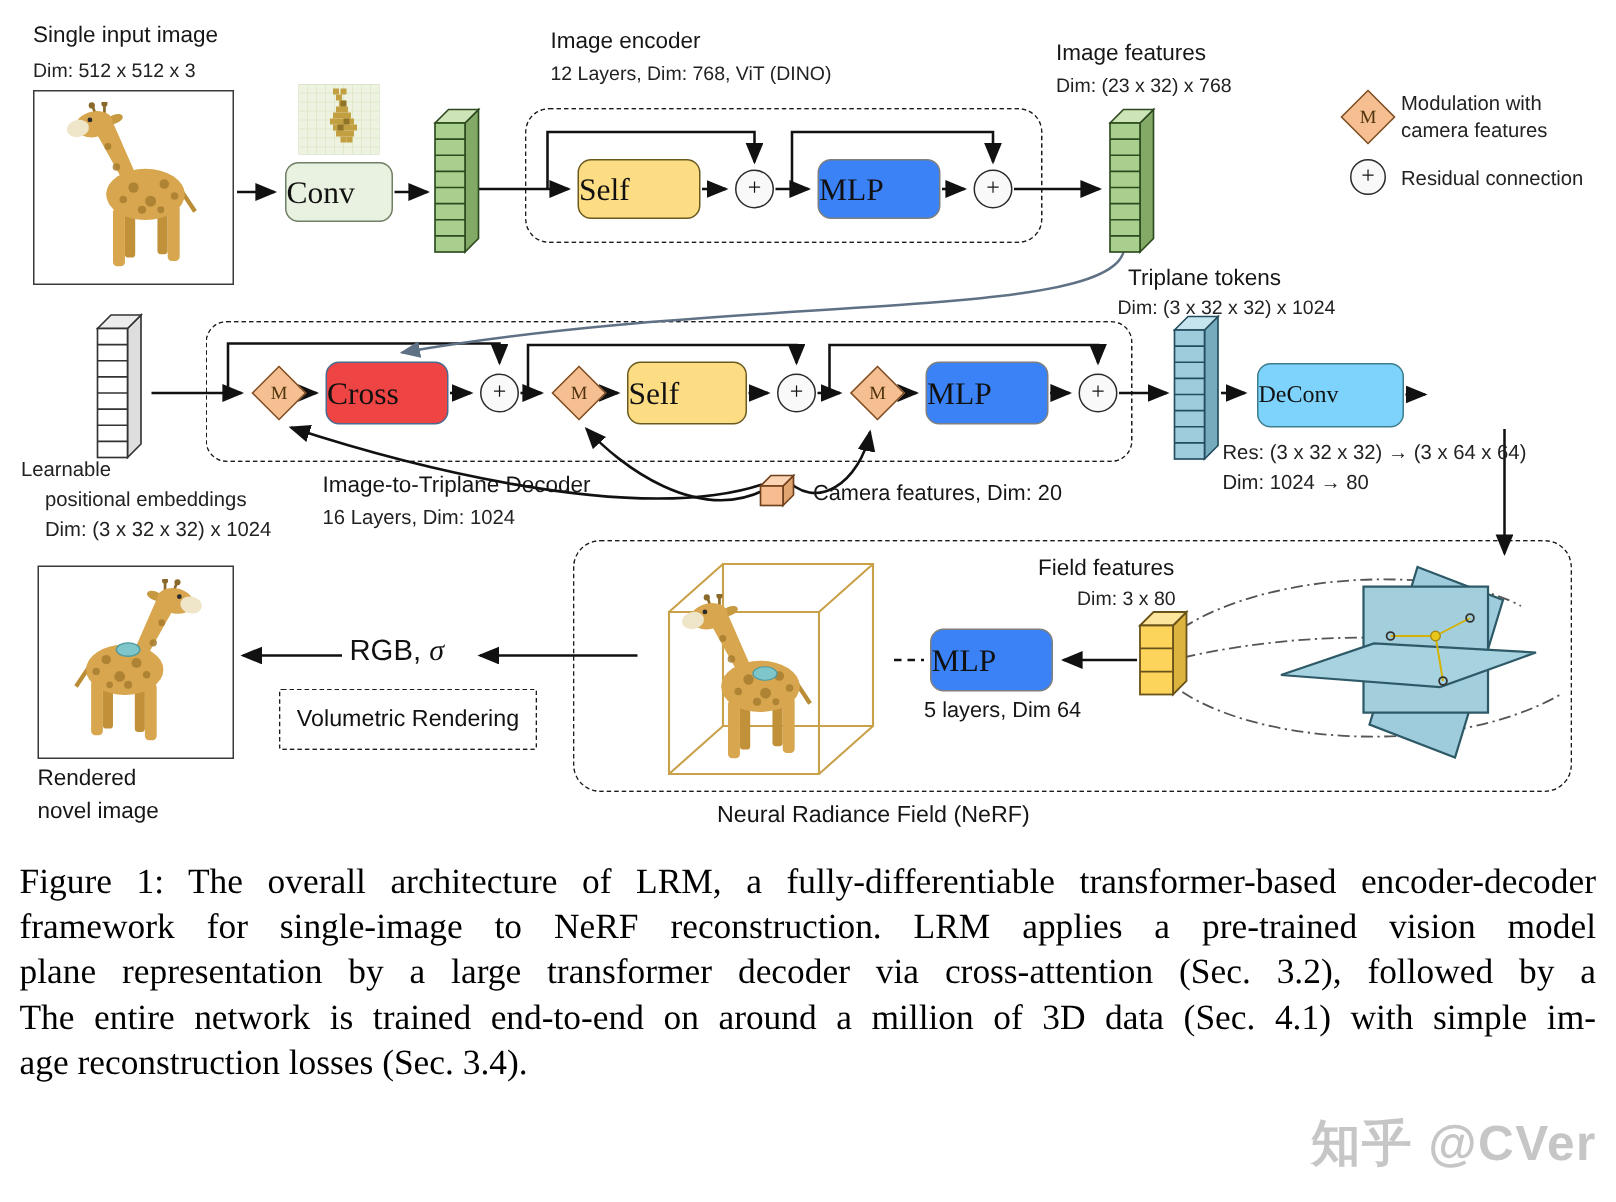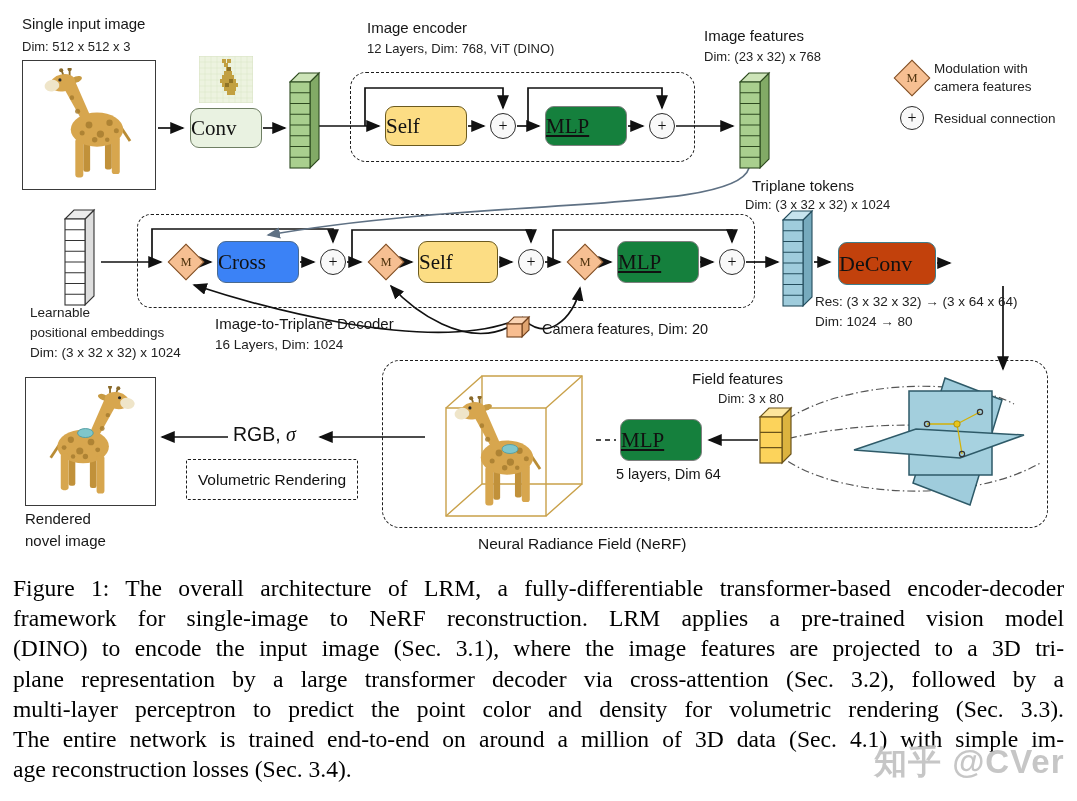--- a/index.html
+++ b/index.html
@@ -12,23 +12,23 @@
   .t145 { font-size:14.5px; }
   .t135 { font-size:13.5px; color:#222; }
   .t13 { font-size:13px; color:#222; }
   .dash { position:absolute; border:1.6px dashed #1c1c1c; background:transparent; z-index:1; }
   .wires { position:absolute; left:0; top:0; z-index:2; }
   .blk { position:absolute; display:flex; align-items:center; justify-content:flex-start;
          font-family:"Liberation Serif", serif; font-size:21px; color:#111;
          border:1.4px solid #4a4a4a; border-radius:9px; z-index:4; }
   .conv { background:#e9f2e1; border-color:#6f7f64; }
   .selfb { background:#fcdd84; border-color:#6b5a1f; }
-  .mlpb { background:#15803d; border-color:#7f7f7f;text-decoration:underline; }
-  .crossb { background:#3b82f6; border-color:#4a6a8f; }
-  .deconvb { background:#c2410c; border-color:#3e7e8c; font-size:22px; }
+  .mlpb { background:#3b82f6; border-color:#7f7f7f; }
+  .crossb { background:#ef4444; border-color:#4a6a8f; }
+  .deconvb { background:#7dd3fc; border-color:#3e7e8c; font-size:16px; }
   .sq-dash { position:absolute; border:1.6px dashed #1c1c1c; background:#fff; border-radius:2px;
              display:flex; align-items:center; justify-content:center; font-size:15.5px; color:#111; z-index:4; }
   .plus { position:absolute; width:26px; height:26px; border:1.4px solid #2b2b2b; border-radius:50%;
           background:#f9f9f9; display:flex; align-items:center; justify-content:center;
           font-family:"Liberation Serif", serif; font-size:16px; color:#111; z-index:5; }
   .dia { position:absolute; width:38px; height:38px; z-index:5; }
   .dia::before { content:""; position:absolute; inset:6px; background:#f6bf92;
                  border:1.4px solid #7d4e26; transform:rotate(45deg); }
   .dia span { position:absolute; inset:0; display:flex; align-items:center; justify-content:center;
               font-family:"Liberation Serif", serif; font-size:12.5px; color:#50340f; }
@@ -227,21 +227,21 @@
   <div class="lbl t13" style="left:745px;top:197px">Dim: (3 x 32 x 32) x 1024</div>
 
   <svg class="icon" style="left:64px;top:207px" width="34" height="104" viewBox="0 0 34 104">
     <g stroke="#333" stroke-width="1.1">
       <path d="M21,12 L30,3 L30,89 L21,98 Z" fill="#dedede"></path>
       <path d="M1,12 L10,3 L30,3 L21,12 Z" fill="#ececec"></path>
       <rect x="1" y="12" width="20" height="86" fill="#ffffff"></rect>
       <path d="M1,22.75 H21 M1,33.5 H21 M1,44.25 H21 M1,55 H21 M1,65.75 H21 M1,76.5 H21 M1,87.25 H21" fill="none"></path>
     </g>
   </svg>
-  <div class="lbl t135" style="left:30px;top:305px">Learnable</div>
+  <div class="lbl t135" style="left:14px;top:305px">Learnable</div>
   <div class="lbl t135" style="left:30px;top:325px">positional embeddings</div>
   <div class="lbl t135" style="left:30px;top:345px">Dim: (3 x 32 x 32) x 1024</div>
 
   <div class="dash" style="left:137px;top:214px;width:618px;height:94px;border-radius:14px"></div>
 
   <div class="dia" style="left:167px;top:243px">
     <span>M</span>
   </div>
   <div class="blk crossb" style="left:217px;top:241px;width:82px;height:42px">
     <span>Cross</span>
@@ -349,21 +349,19 @@
       <use href="#giraffe"></use>
       <ellipse cx="55" cy="42" rx="7" ry="4" fill="#7fc6cb" stroke="#4d9aa0" stroke-width="0.8"></ellipse>
     </svg>
   </div>
   <div class="lbl t15" style="left:25px;top:510px">Rendered</div>
   <div class="lbl t15" style="left:25px;top:532px">novel image</div>
 
   <div class="cap">
     <div class="cap-line">Figure 1: The overall architecture of LRM, a fully-differentiable transformer-based encoder-decoder</div>
     <div class="cap-line">framework for single-image to NeRF reconstruction. LRM applies a pre-trained vision model</div>
-    <div class="cap-line">(DINO) to encode the input image (Sec. 3.1), where the image features are projected to a 3D tri-</div>
     <div class="cap-line">plane representation by a large transformer decoder via cross-attention (Sec. 3.2), followed by a</div>
-    <div class="cap-line">multi-layer perceptron to predict the point color and density for volumetric rendering (Sec. 3.3).</div>
     <div class="cap-line">The entire network is trained end-to-end on around a million of 3D data (Sec. 4.1) with simple im-</div>
     <div class="cap-line last">age reconstruction losses (Sec. 3.4).</div>
   </div>
 
   <div class="wm">知乎 @CVer</div>
 </div>
 
 </body></html>

